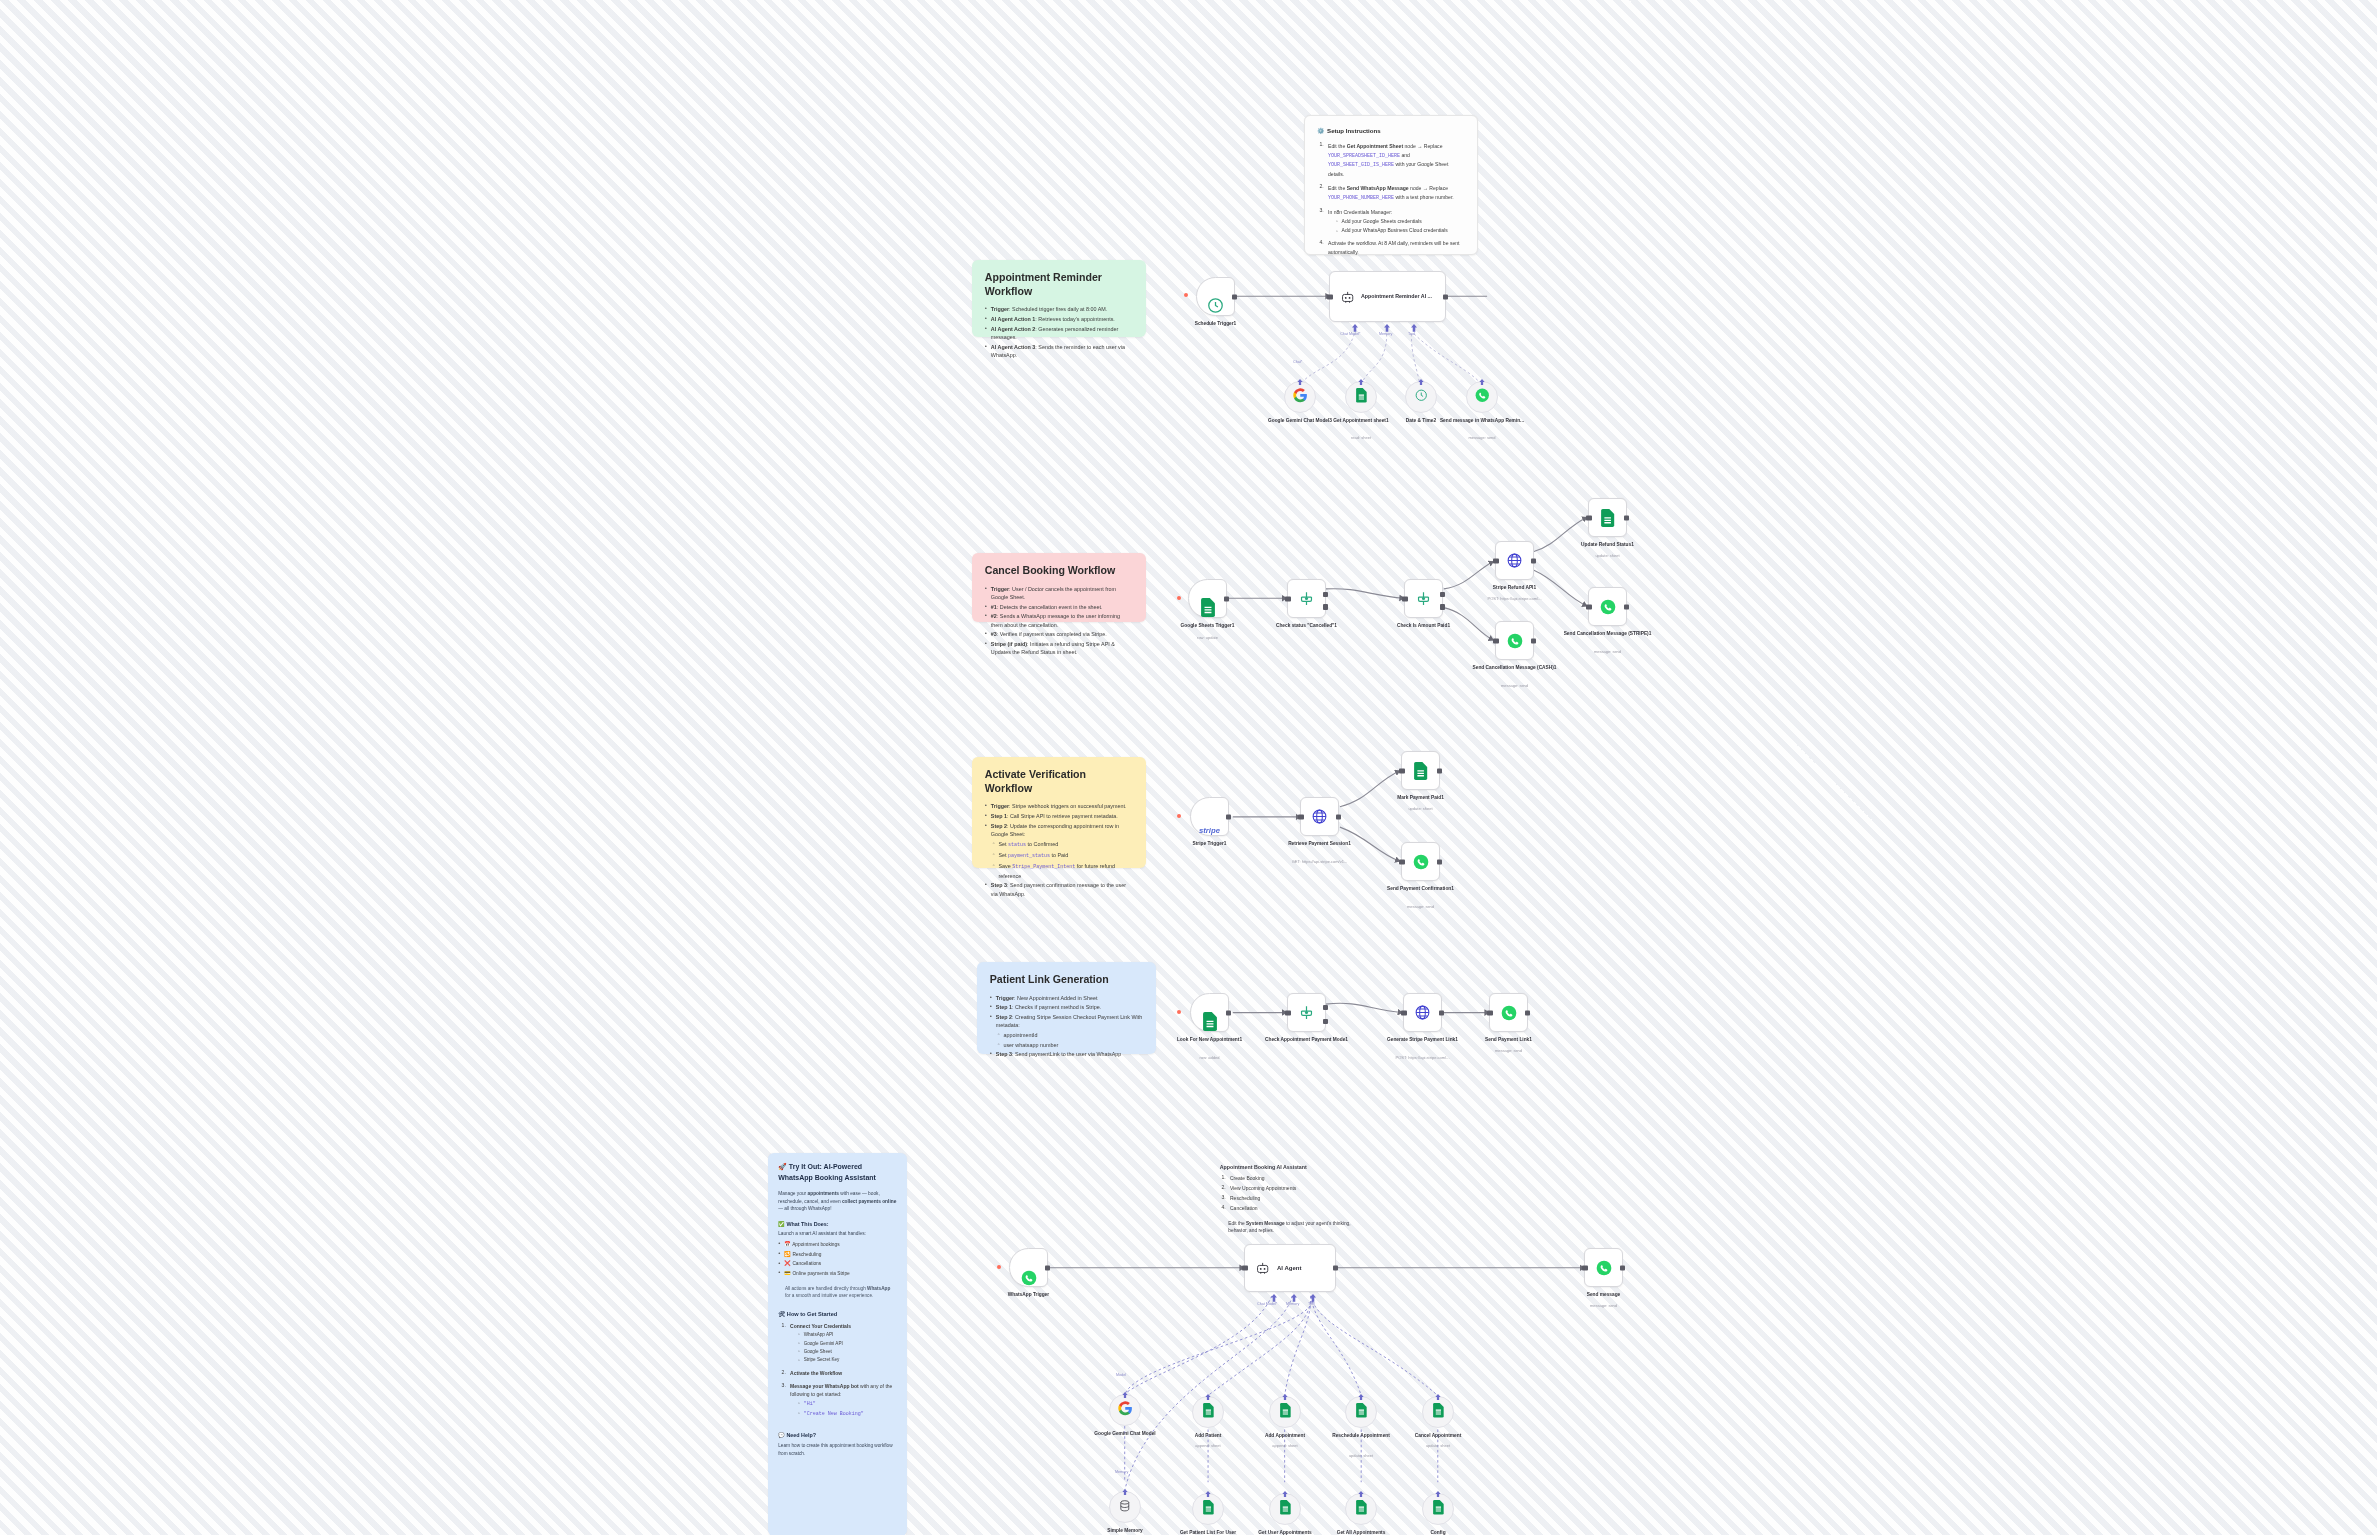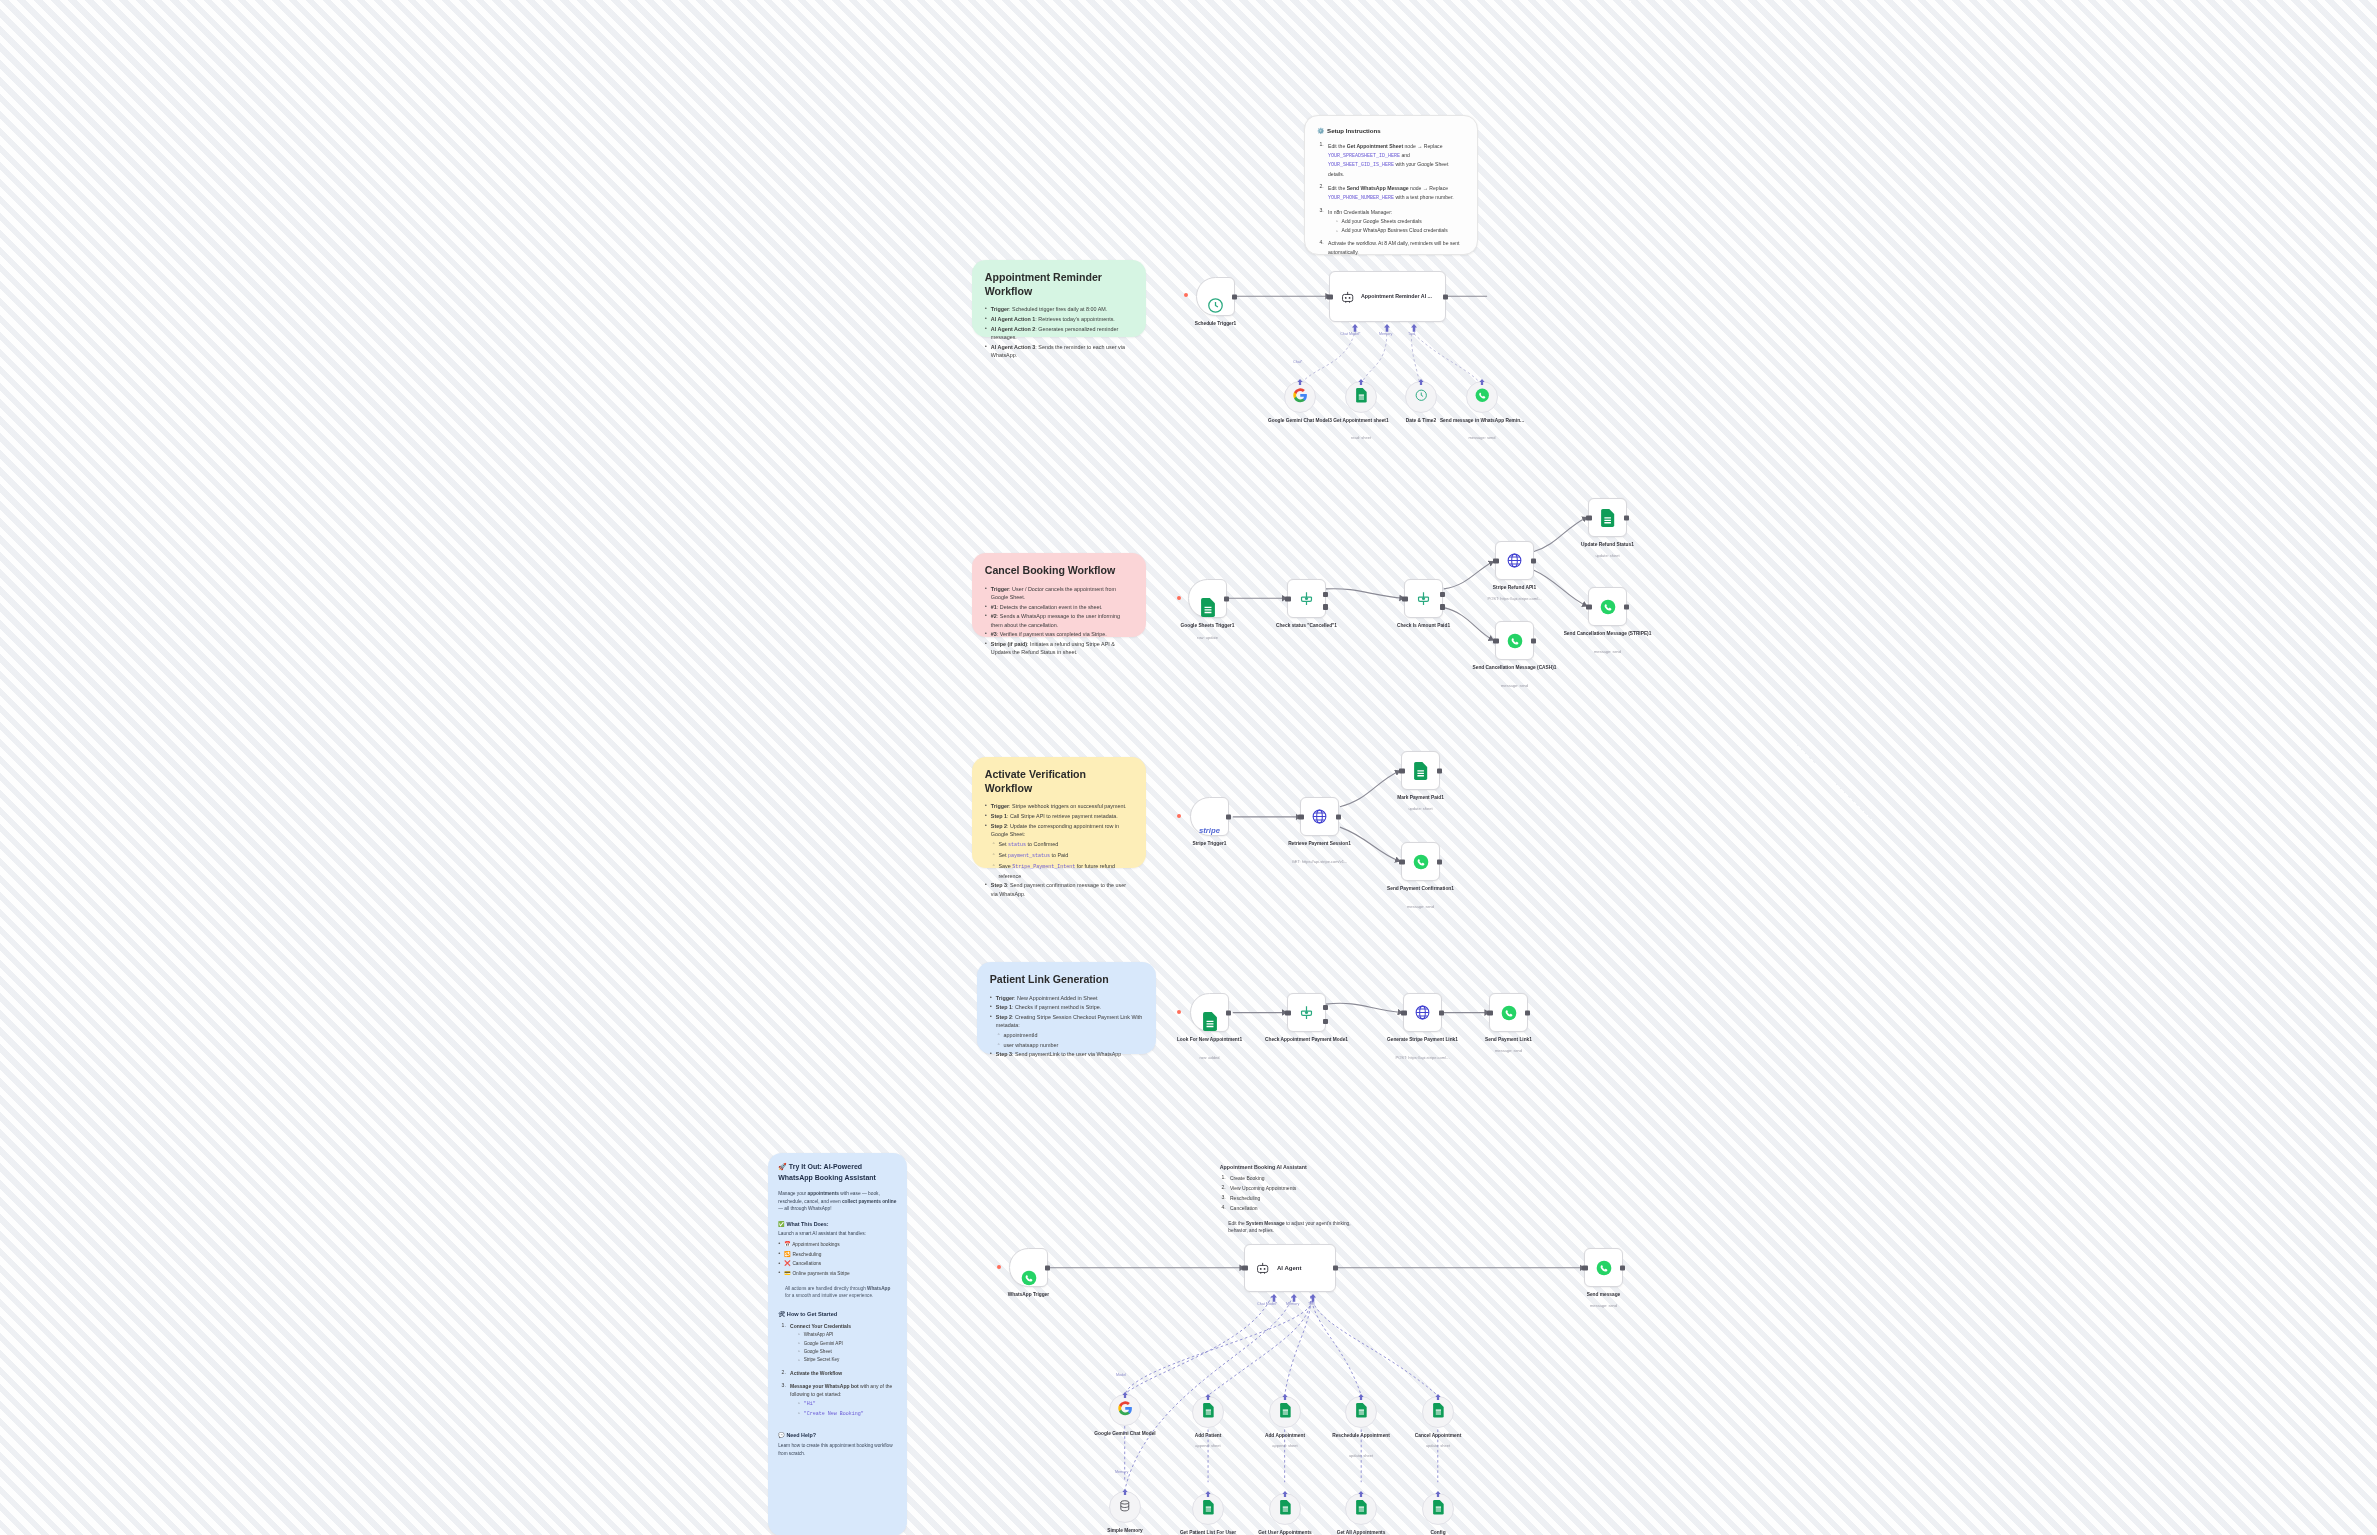--- a/index.html
+++ b/index.html
@@ -5,21 +5,21 @@
   * { box-sizing: border-box; margin:0; padding:0; }
   html,body { width:2377px; height:1536px; overflow:hidden; }
   body{
     font-family:"Liberation Sans", sans-serif;
     background-color:#f7f8fa;
     background-image:repeating-linear-gradient(45deg, rgba(255,255,255,0.85) 0 6px, rgba(230,233,238,0.55) 6px 12px);
     position:relative;
   }
   #canvas{ position:absolute; inset:0; }
   
-  .sticky{ position:absolute; border-radius:14px; padding:11px 12.8px 12.8px 12.8px;
+  .sticky{ position:absolute; border-radius:6px; padding:11px 12.8px 12.8px 12.8px;
            box-shadow:0 0.9px 1.7px rgba(0,0,0,.06); }
   .sticky h3{ font-size:10.6px; font-weight:700; color:#2b2b2b; line-height:1.3; margin-bottom:6.8px;}
   .sticky ul{ list-style:none; }
   .sticky li{ font-size:5.4px; line-height:1.55; color:#3c3c3c; position:relative; padding-left:6px; margin-bottom:1.3px;}
   .sticky li::before{ content:"•"; position:absolute; left:0; top:-0.9px; color:#5a5a5a; font-size:6px;}
   .sticky li.sub{ padding-left:13.6px; }
   .sticky li.sub::before{ content:"◦"; left:7.7px; }
   .sticky b{ font-weight:700; }
   .code{ color:#6b5bd6; font-family:"Liberation Mono", monospace; font-size:5px;}
   .note-green{ background:#d6f5e3; }
@@ -256,21 +256,21 @@
     <span class="glyph">
       <svg width="14.5" height="14.5" viewBox="0 0 24 24">
           <circle cx="12" cy="12" r="11" fill="#25D366"></circle>
           <path fill="#fff" d="M16.2 13.9c-.2-.1-1.4-.7-1.6-.8-.2-.1-.4-.1-.5.1l-.7.9c-.1.2-.3.2-.5.1a6.5 6.5 0 0 1-3.2-2.8c-.1-.2 0-.4.1-.5l.4-.5c.1-.2.1-.3 0-.5l-.7-1.6c-.2-.4-.4-.4-.5-.4h-.5c-.2 0-.5.1-.7.4-.3.3-.9.9-.9 2.1s.9 2.5 1 2.6c.1.2 1.8 2.8 4.4 3.8 1.6.6 2.2.7 3 .6.5-.1 1.4-.6 1.6-1.2.2-.6.2-1.1.1-1.2 0-.1-.2-.2-.3-.2z"></path>
         </svg>
     </span>
     <div class="nlabel" style="top:36px;">Send message in WhatsApp Remin...</div>
     <div class="nsub" style="top:53px;">message: send</div>
   </div>
 
-  <div class="sticky note-red" style="left:972px; top:553px; width:174px; height:84px;">
+  <div class="sticky note-red" style="left:972px; top:553px; width:174px; height:69px;">
     <h3>Cancel Booking Workflow</h3>
     <ul>
       <li><b>Trigger</b><span>: User / Doctor cancels the appointment from Google Sheet.</span></li>
       <li><b>#1</b><span>: Detects the cancellation event in the sheet.</span></li>
       <li><b>#2</b><span>: Sends a WhatsApp message to the user informing them about the cancellation.</span></li>
       <li><b>#3</b><span>: Verifies if payment was completed via Stripe.</span></li>
       <li><b>Stripe (if paid)</b><span>: Initiates a refund using Stripe API &amp; Updates the Refund Status in sheet.</span></li>
     </ul>
   </div>
 

